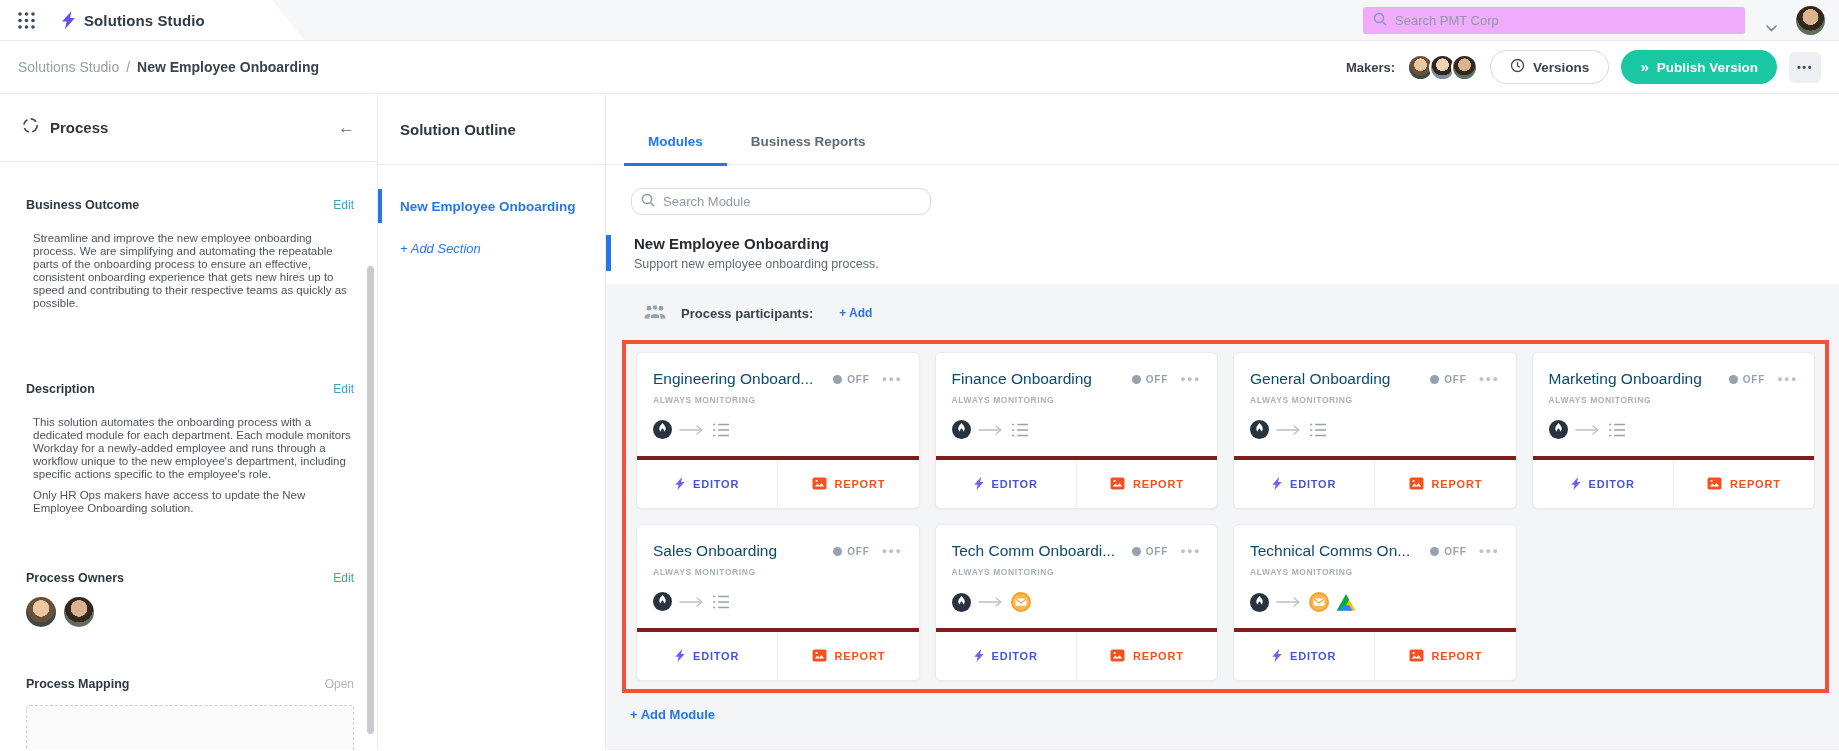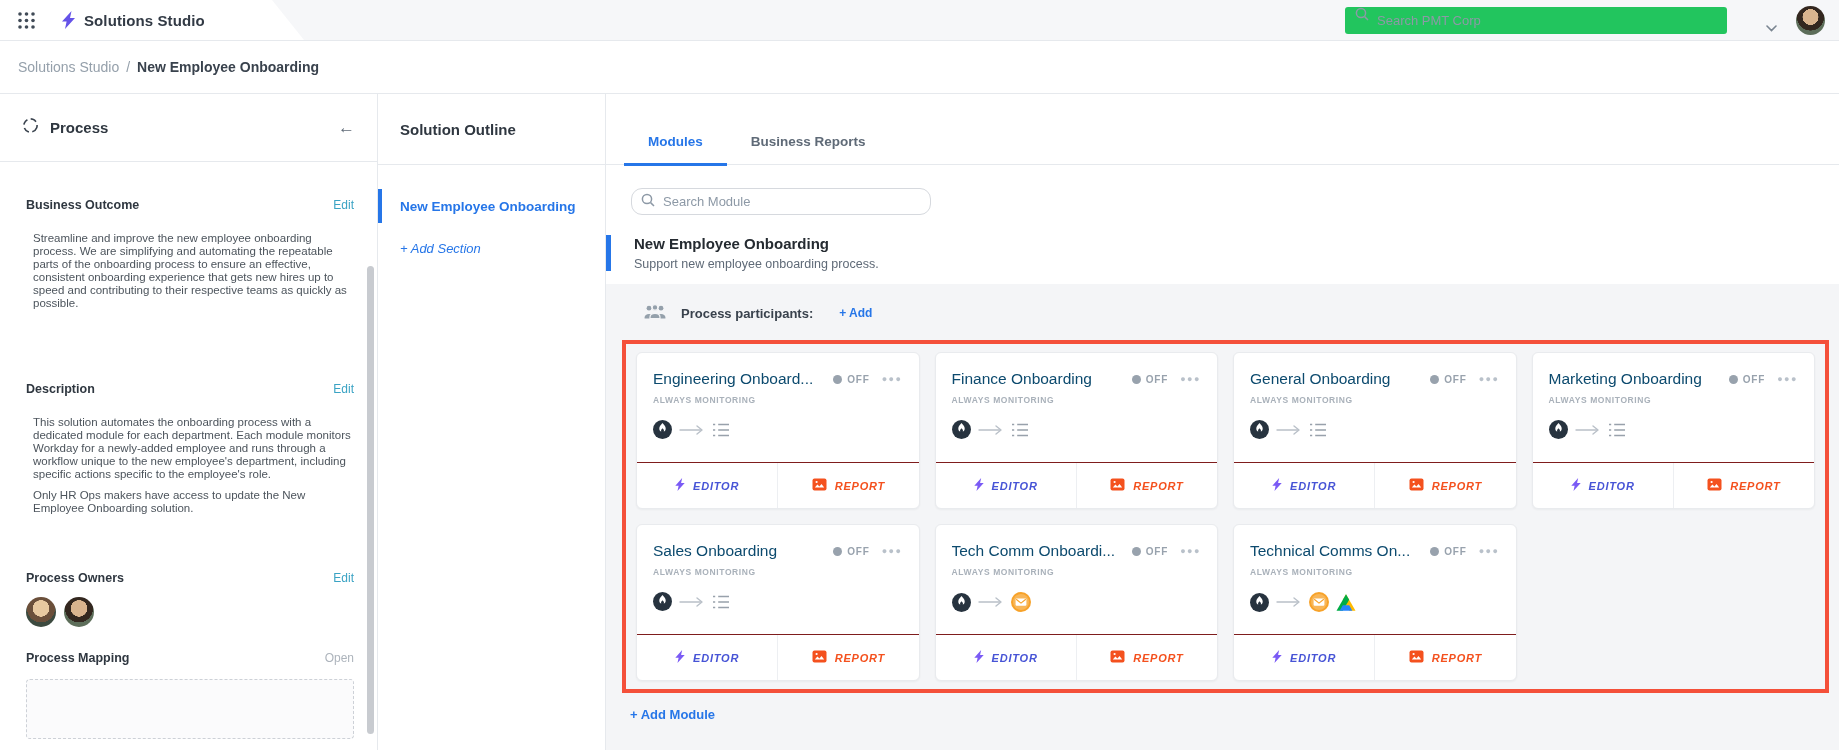--- a/index.html
+++ b/index.html
@@ -8,22 +8,22 @@
   #app { position:relative; width:1839px; height:751px; background:#fff; overflow:hidden; }
 
   
   .topbar { position:relative; height:41px; background:#f6f7f9; border-bottom:1px solid #e6e9ed; }
   .top-tab { position:absolute; left:0; top:0; height:100%; width:310px; background:#fff;
              clip-path:polygon(0 0,272px 0,304px 100%,0 100%);
              display:flex; align-items:center; padding-left:16px; }
   .grid-btn { width:20px; height:20px; display:flex; align-items:center; justify-content:center; cursor:pointer; }
   .app-logo { margin-left:26px; display:flex; align-items:center; }
   .app-title { margin-left:9px; font-size:15px; font-weight:600; color:#323a45; letter-spacing:.1px; }
-  .top-search { position:absolute; top:7px; right:112px; width:382px; height:27px; background:#22c55e;
-                border-radius:3px; display:flex; padding:0 10px; }
+  .top-search { position:absolute; top:7px; right:94px; width:382px; height:27px; background:#f0abfc;
+                border-radius:3px; display:flex; align-items:center; padding:0 10px; }
   .top-search input, .mod-search input { border:none; outline:none; background:transparent; font-family:"Liberation Sans",sans-serif;
                 font-size:13px; color:#39424d; margin-left:8px; flex:1; }
   .top-search input::placeholder, .mod-search input::placeholder { color:#8d99a6; }
   .top-chevron { position:absolute; top:18px; right:62px; cursor:pointer; }
   .user-avatar { position:absolute; top:6px; right:14px; width:29px; height:29px; border-radius:50%; cursor:pointer; }
 
   .avatar { border-radius:50%; background:#c9b18f; }
   .av-a { background:radial-gradient(circle at 50% 38%, #e8c9a0 0 34%, #6b4f3a 35% 58%, #3c4a3f 59% 100%); }
   .av-b { background:radial-gradient(circle at 50% 38%, #f0d4b0 0 34%, #2e2620 35% 58%, #7d8a96 59% 100%); }
   .av-c { background:radial-gradient(circle at 50% 38%, #d9b48e 0 34%, #33271f 35% 58%, #5d6e5a 59% 100%); }
@@ -101,29 +101,29 @@
           display:flex; flex-direction:column; padding:17px 16px 0; cursor:pointer; }
   .card-head { display:flex; align-items:center; min-width:0; }
   .card-title { font-size:15.5px; color:#0c4a6e; white-space:nowrap; overflow:hidden; }
   .card-status { margin-left:auto; display:flex; align-items:center; gap:5px; padding-left:10px;text-align:right; }
   .card-status .dot { width:9px; height:9px; border-radius:50%; background:#98a2ad; }
   .status-label { font-size:10px; font-weight:700; letter-spacing:.8px; color:#98a2ad; }
   .card-menu { margin-left:12px; color:#b9c1ca; font-size:9px; font-weight:700; letter-spacing:1.5px; cursor:pointer; }
   .card-monitoring { margin-top:7px; font-size:8.5px; font-weight:600; letter-spacing:.6px; color:#a9b1ba; }
   .card-ints { margin-top:15px; display:flex; align-items:center; gap:7px; }
   .card-ints .int-icon { display:flex; align-items:center; }
-  .card-footer { margin-top:auto; height:46px; border-top:1px solid #7f1d1d; display:flex; margin-left:-16px; margin-right:-16px;font-style:italic; }
+  .card-footer { margin-top:auto; height:52px; border-top:4px solid #7f1d1d; display:flex; margin-left:-16px; margin-right:-16px; }
   .card-btn { flex:1; display:flex; align-items:center; justify-content:center; gap:8px;
               font-size:11px; font-weight:700; letter-spacing:.8px; cursor:pointer; }
   .card-btn.editor { border-right:1px solid #edeff2; color:#4754d6; }
   .card-btn.report { color:#f4511e; }
   .add-module { margin:14px 0 0 8px; font-size:13px; font-weight:700; color:#2676e8; cursor:pointer; }
 
   .mt36{margin-top:36px;} .mt20{margin-top:20px;} .mt72{margin-top:72px;} .mt8{margin-top:8px;}
-  .mt56{margin-top:56px;} .mt46{margin-top:24px;}
+  .mt56{margin-top:56px;} .mt46{margin-top:50px;}
 </style>
 </head>
 <body>
 
 <div id="app">
 
   <div class="topbar">
     <div class="top-tab">
       <span class="grid-btn">
         <svg width="19" height="19" viewBox="0 0 19 19" fill="#414b57">
@@ -161,20 +161,42 @@
     </span>
     <div class="user-avatar avatar av-c"></div>
   </div>
 
   <div class="crumbbar">
     <div class="crumb">
       <span class="parent">Solutions Studio</span>
       <span>/</span>
       <span class="current">New Employee Onboarding</span>
     </div>
+    <div class="crumb-actions">
+      <span class="makers-label">Makers:</span>
+      <span class="maker-stack">
+        <span class="avatar av-a"></span>
+        <span class="avatar av-b"></span>
+        <span class="avatar av-c"></span>
+      </span>
+      <div class="pill-btn versions-btn">
+        <span>
+          <svg width="15" height="15" viewBox="0 0 15 15" fill="none" stroke="#414b57" stroke-width="1.3">
+            <circle cx="7.5" cy="7.5" r="6"></circle>
+              <path d="M7.5 4v3.8l2.5 1.5"></path>
+            </svg>
+        </span>
+        <span>Versions</span>
+      </div>
+      <div class="pill-btn publish-btn">
+        <span class="chev2">»</span>
+        <span>Publish Version</span>
+      </div>
+      <div class="more-btn">•••</div>
+    </div>
   </div>
 
   <div class="content">
 
     <div class="process-panel">
       <div class="panel-header">
         <span>
           <svg width="17" height="17" viewBox="0 0 17 17" fill="none" stroke="#39424d" stroke-width="1.6">
             <circle cx="8.5" cy="8.5" r="6.6" stroke-dasharray="6.2 3.4" transform="rotate(20 8.5 8.5)"></circle>
             </svg>

